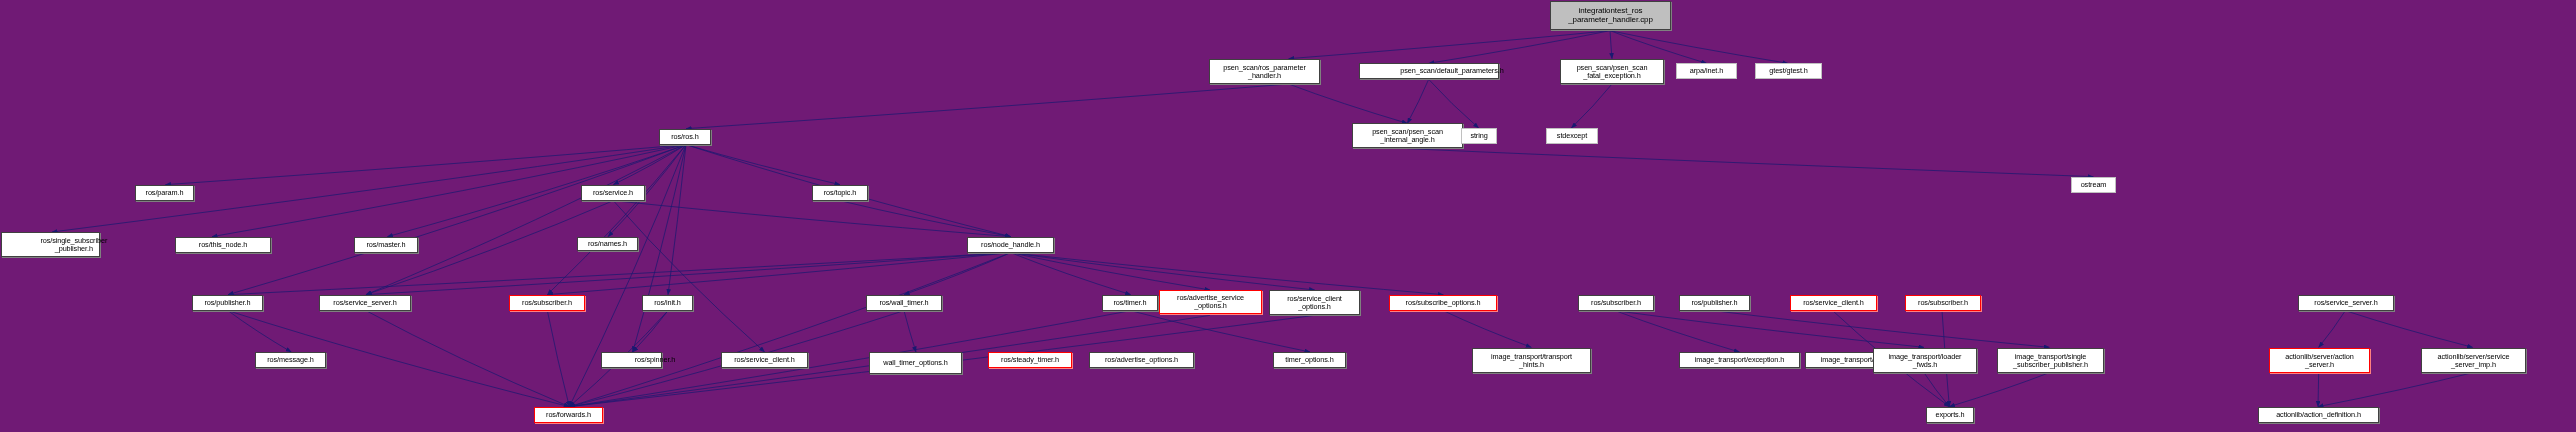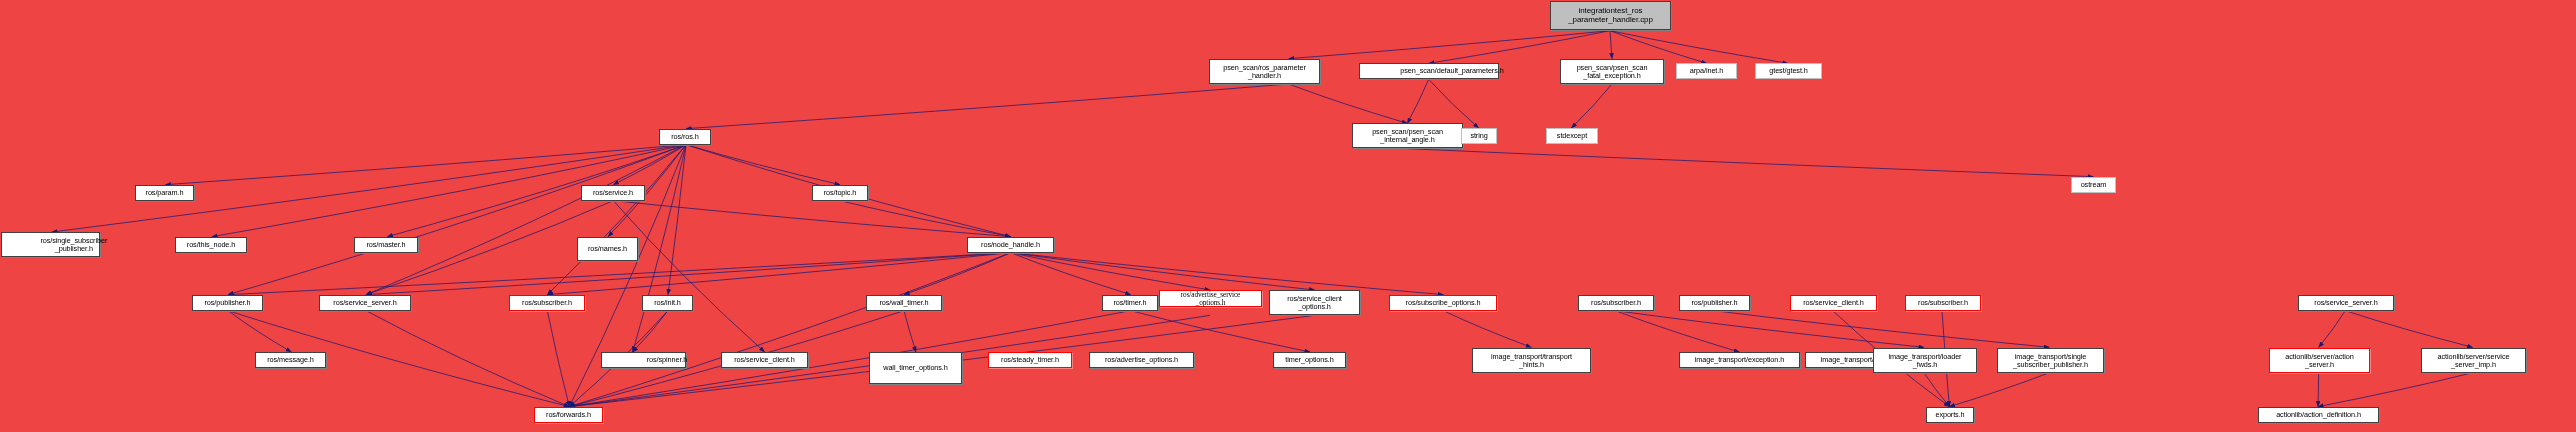--- a/index.html
+++ b/index.html
@@ -5,21 +5,21 @@
 <style>
   html, body {
     margin: 0;
     padding: 0;
     background: #ffffff;
   }
   #graph {
     position: relative;
     width: 2576px;
     height: 432px;
-    background: #ef4444;
+    background: #701a75;
     font-family: "Liberation Sans", sans-serif;
     overflow: hidden;
   }
   #edge-layer {
     position: absolute;
     left: 0;
     top: 0;
     width: 2576px;
     height: 432px;
     pointer-events: none;
@@ -149,44 +149,44 @@
 _internal_angle.h</span></div>
       <div class="node plain" style="left: 1461px; top: 128px; width: 36px; height: 16px;"><span class="node-label">string</span></div>
       <div class="node plain" style="left: 1546px; top: 128px; width: 52px; height: 16px;"><span class="node-label">stdexcept</span></div>
       <div class="node" style="left: 659px; top: 129px; width: 52px; height: 16px;"><span class="node-label">ros/ros.h</span></div>
       <div class="node plain" style="left: 2071px; top: 177px; width: 45px; height: 16px;"><span class="node-label">ostream</span></div>
       <div class="node" style="left: 135px; top: 185px; width: 59px; height: 16px;"><span class="node-label">ros/param.h</span></div>
       <div class="node" style="left: 581px; top: 185px; width: 64px; height: 16px;"><span class="node-label">ros/service.h</span></div>
       <div class="node" style="left: 812px; top: 185px; width: 56px; height: 16px;"><span class="node-label">ros/topic.h</span></div>
       <div class="node" style="left: 1.3px; top: 232px; width: 99px; height: 25px; padding-left: 46px;"><span class="node-label">ros/single_subscriber
 _publisher.h</span></div>
-      <div class="node" style="left: 175px; top: 237px; width: 72px; height: 16px;"><span class="node-label">ros/this_node.h</span></div>
+      <div class="node" style="left: 175px; top: 237px; width: 96px; height: 16px;"><span class="node-label">ros/this_node.h</span></div>
       <div class="node" style="left: 354px; top: 237px; width: 64px; height: 16px;"><span class="node-label">ros/master.h</span></div>
-      <div class="node" style="left: 577px; top: 237px; width: 61px; height: 24px;"><span class="node-label">ros/names.h</span></div>
+      <div class="node" style="left: 577px; top: 237px; width: 61px; height: 14px;"><span class="node-label">ros/names.h</span></div>
       <div class="node" style="left: 967px; top: 237px; width: 87px; height: 16px;"><span class="node-label">ros/node_handle.h</span></div>
       <div class="node" style="left: 192px; top: 295px; width: 71px; height: 16px;"><span class="node-label">ros/publisher.h</span></div>
       <div class="node" style="left: 319px; top: 295px; width: 92px; height: 16px;"><span class="node-label">ros/service_server.h</span></div>
       <div class="node red" style="left: 509px; top: 295px; width: 76px; height: 16px;"><span class="node-label">ros/subscriber.h</span></div>
       <div class="node" style="left: 642px; top: 295px; width: 51px; height: 16px;"><span class="node-label">ros/init.h</span></div>
       <div class="node" style="left: 866px; top: 295px; width: 76px; height: 16px;"><span class="node-label">ros/wall_timer.h</span></div>
       <div class="node" style="left: 1102px; top: 295px; width: 56px; height: 16px;"><span class="node-label">ros/timer.h</span></div>
-      <div class="node red" style="left: 1159px; top: 290px; width: 103px; height: 17px; font-family: Liberation Serif, serif;"><span class="node-label">ros/advertise_service
+      <div class="node red" style="left: 1159px; top: 290px; width: 103px; height: 24px;"><span class="node-label">ros/advertise_service
 _options.h</span></div>
       <div class="node" style="left: 1269px; top: 290px; width: 91px; height: 25px;"><span class="node-label">ros/service_client
 _options.h</span></div>
       <div class="node red" style="left: 1389px; top: 295px; width: 108px; height: 16px;"><span class="node-label">ros/subscribe_options.h</span></div>
       <div class="node" style="left: 1578px; top: 295px; width: 76px; height: 16px;"><span class="node-label">ros/subscriber.h</span></div>
       <div class="node" style="left: 1679px; top: 295px; width: 71px; height: 16px;"><span class="node-label">ros/publisher.h</span></div>
       <div class="node red" style="left: 1790px; top: 295px; width: 87px; height: 16px;"><span class="node-label">ros/service_client.h</span></div>
       <div class="node red" style="left: 1905px; top: 295px; width: 76px; height: 16px;"><span class="node-label">ros/subscriber.h</span></div>
       <div class="node" style="left: 2298px; top: 295px; width: 96px; height: 16px;"><span class="node-label">ros/service_server.h</span></div>
       <div class="node" style="left: 255px; top: 352px; width: 71px; height: 16px;"><span class="node-label">ros/message.h</span></div>
-      <div class="node" style="left: 601px; top: 352px; width: 85px; height: 16px; padding-left: 47px;"><span class="node-label">ros/spinner.h</span></div>
+      <div class="node" style="left: 601px; top: 352px; width: 61px; height: 16px; padding-left: 47px;"><span class="node-label">ros/spinner.h</span></div>
       <div class="node" style="left: 721px; top: 352px; width: 87px; height: 16px;"><span class="node-label">ros/service_client.h</span></div>
-      <div class="node" style="left: 869px; top: 352px; width: 93px; height: 32px;"><span class="node-label">wall_timer_options.h</span></div>
+      <div class="node" style="left: 869px; top: 352px; width: 93px; height: 22px;"><span class="node-label">wall_timer_options.h</span></div>
       <div class="node red" style="left: 988px; top: 352px; width: 84px; height: 16px;"><span class="node-label">ros/steady_timer.h</span></div>
       <div class="node" style="left: 1089px; top: 352px; width: 105px; height: 16px;"><span class="node-label">ros/advertise_options.h</span></div>
       <div class="node" style="left: 1273px; top: 352px; width: 73px; height: 16px;"><span class="node-label">timer_options.h</span></div>
       <div class="node" style="left: 1472px; top: 348px; width: 119px; height: 25px;"><span class="node-label">image_transport/transport
 _hints.h</span></div>
       <div class="node" style="left: 1679px; top: 352px; width: 121px; height: 16px;"><span class="node-label">image_transport/exception.h</span></div>
       <div class="node" style="left: 1805px; top: 352px; width: 121px; height: 16px;"><span class="node-label">image_transport/exception.h</span></div>
       <div class="node" style="left: 1873px; top: 348px; width: 104px; height: 25px;"><span class="node-label">image_transport/loader
 _fwds.h</span></div>
       <div class="node" style="left: 1997px; top: 348px; width: 107px; height: 25px;"><span class="node-label">image_transport/single

